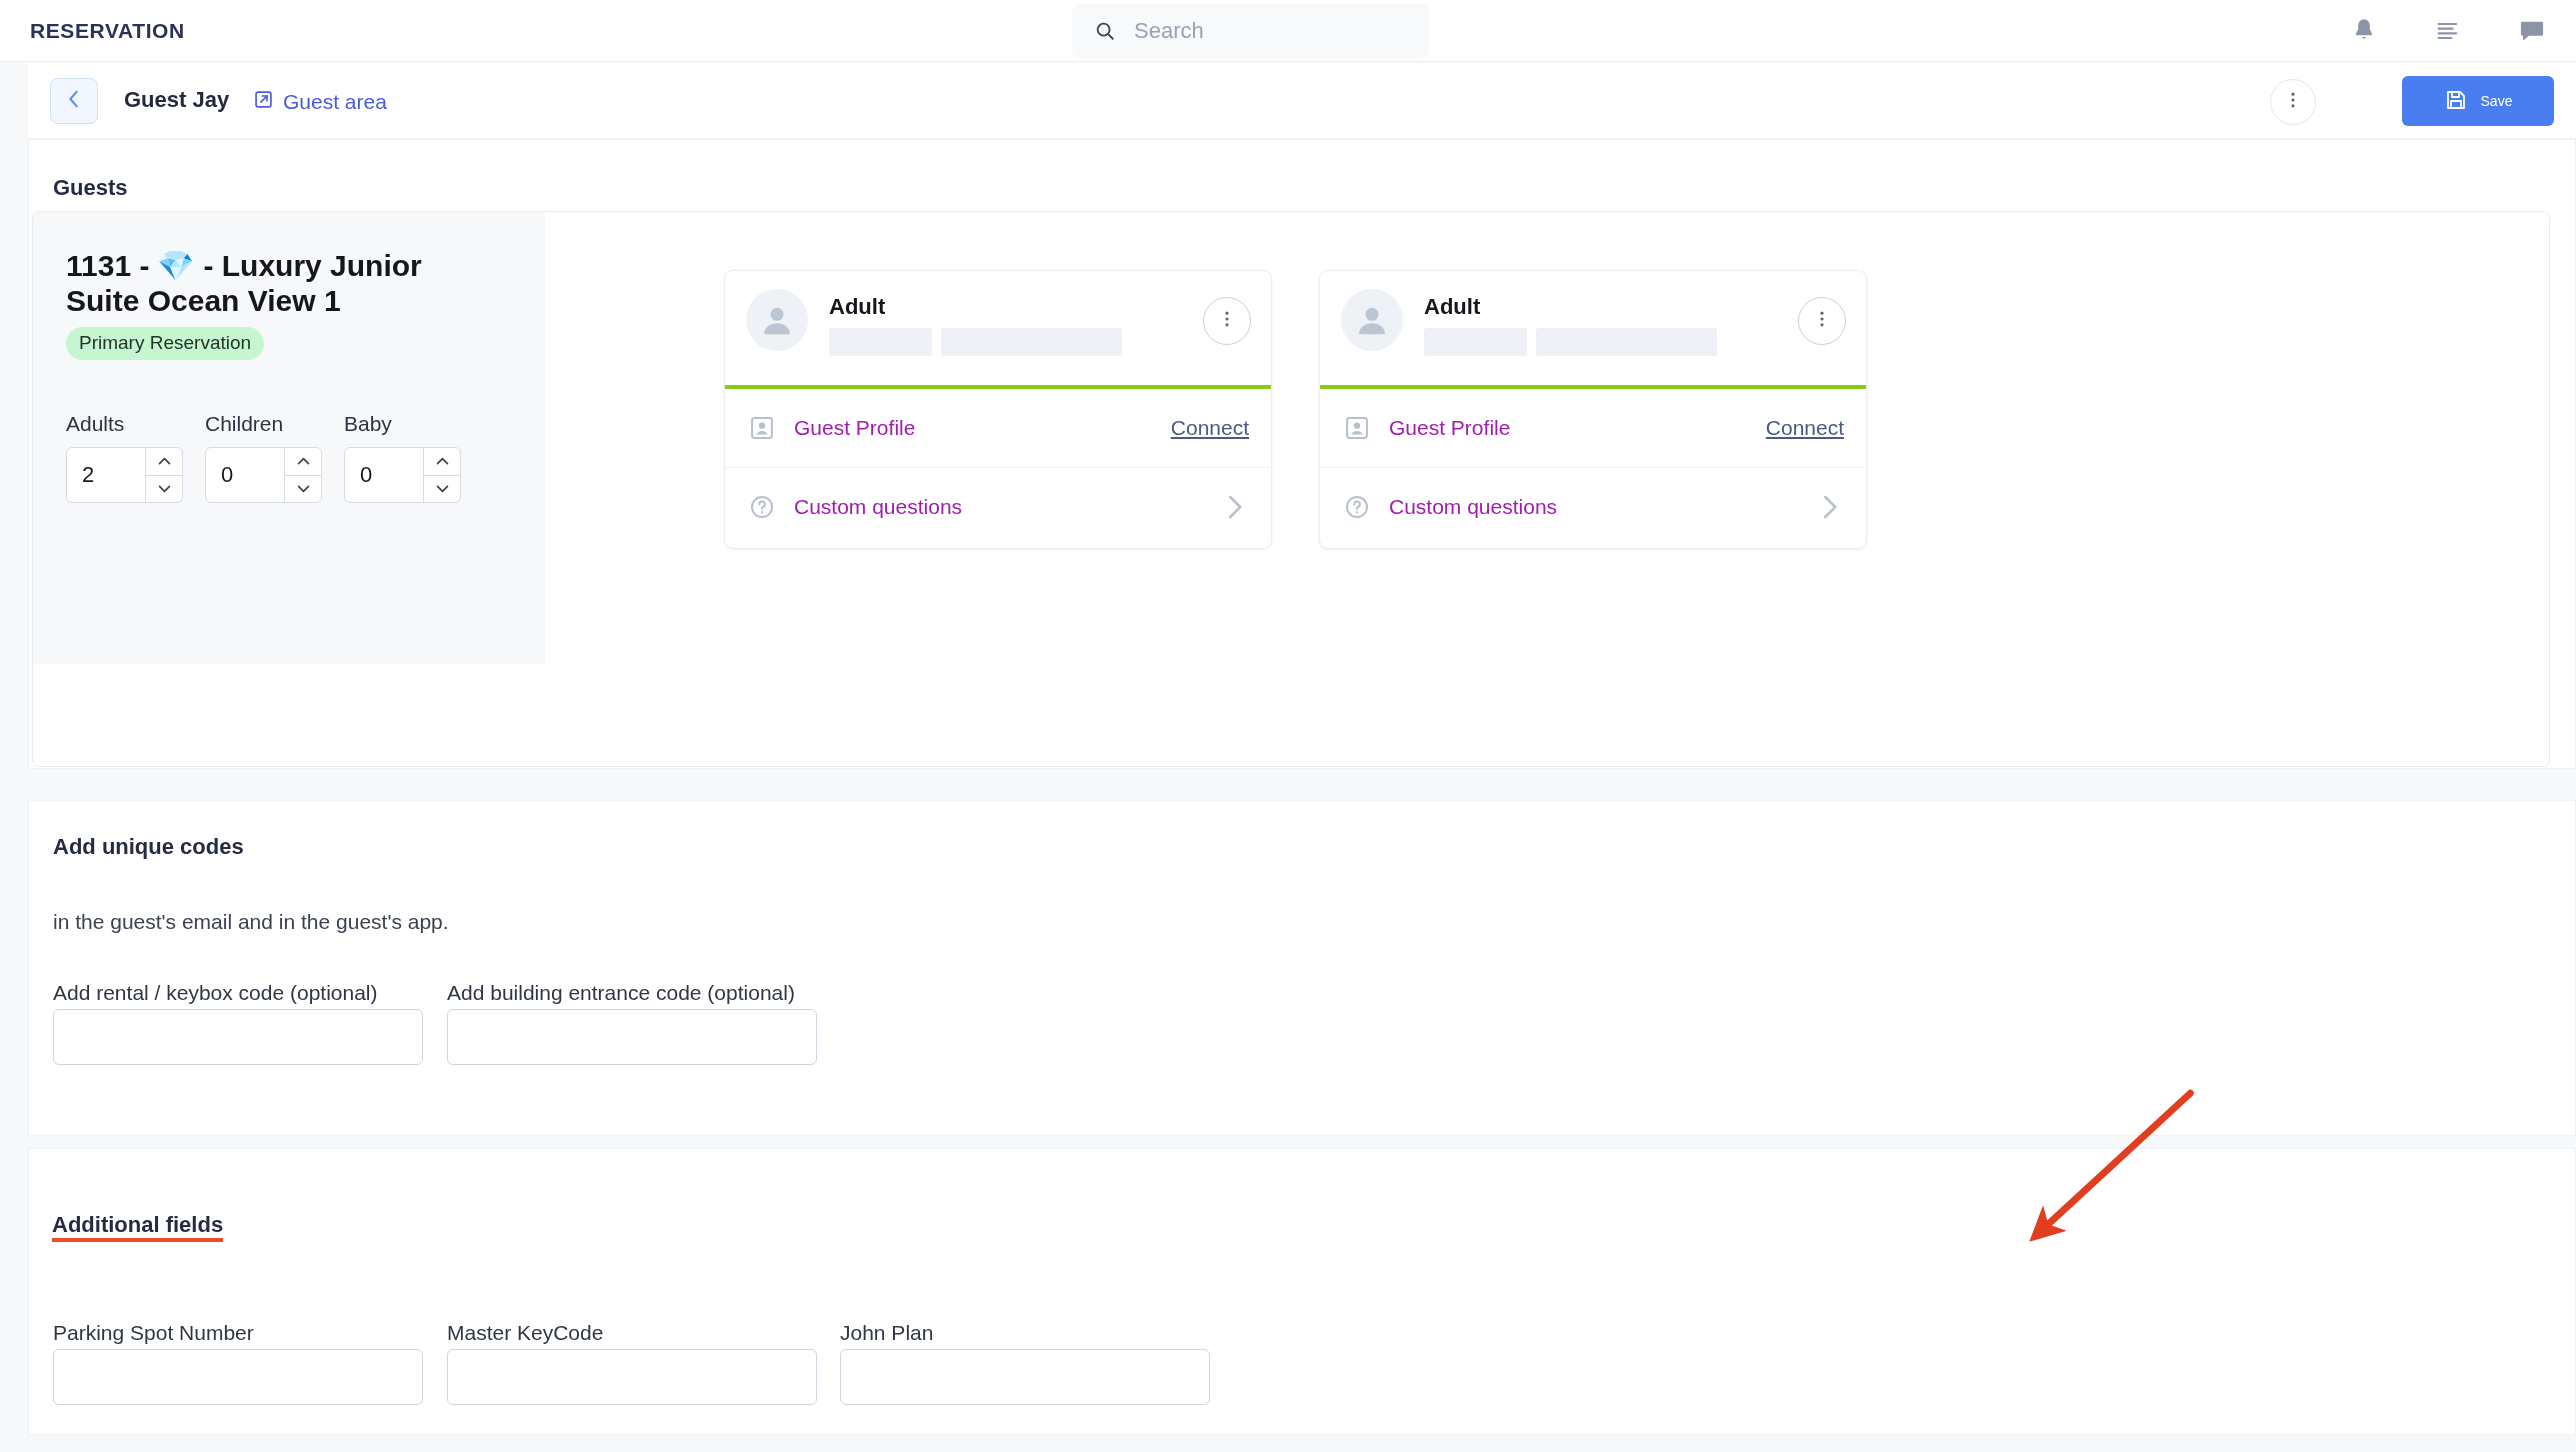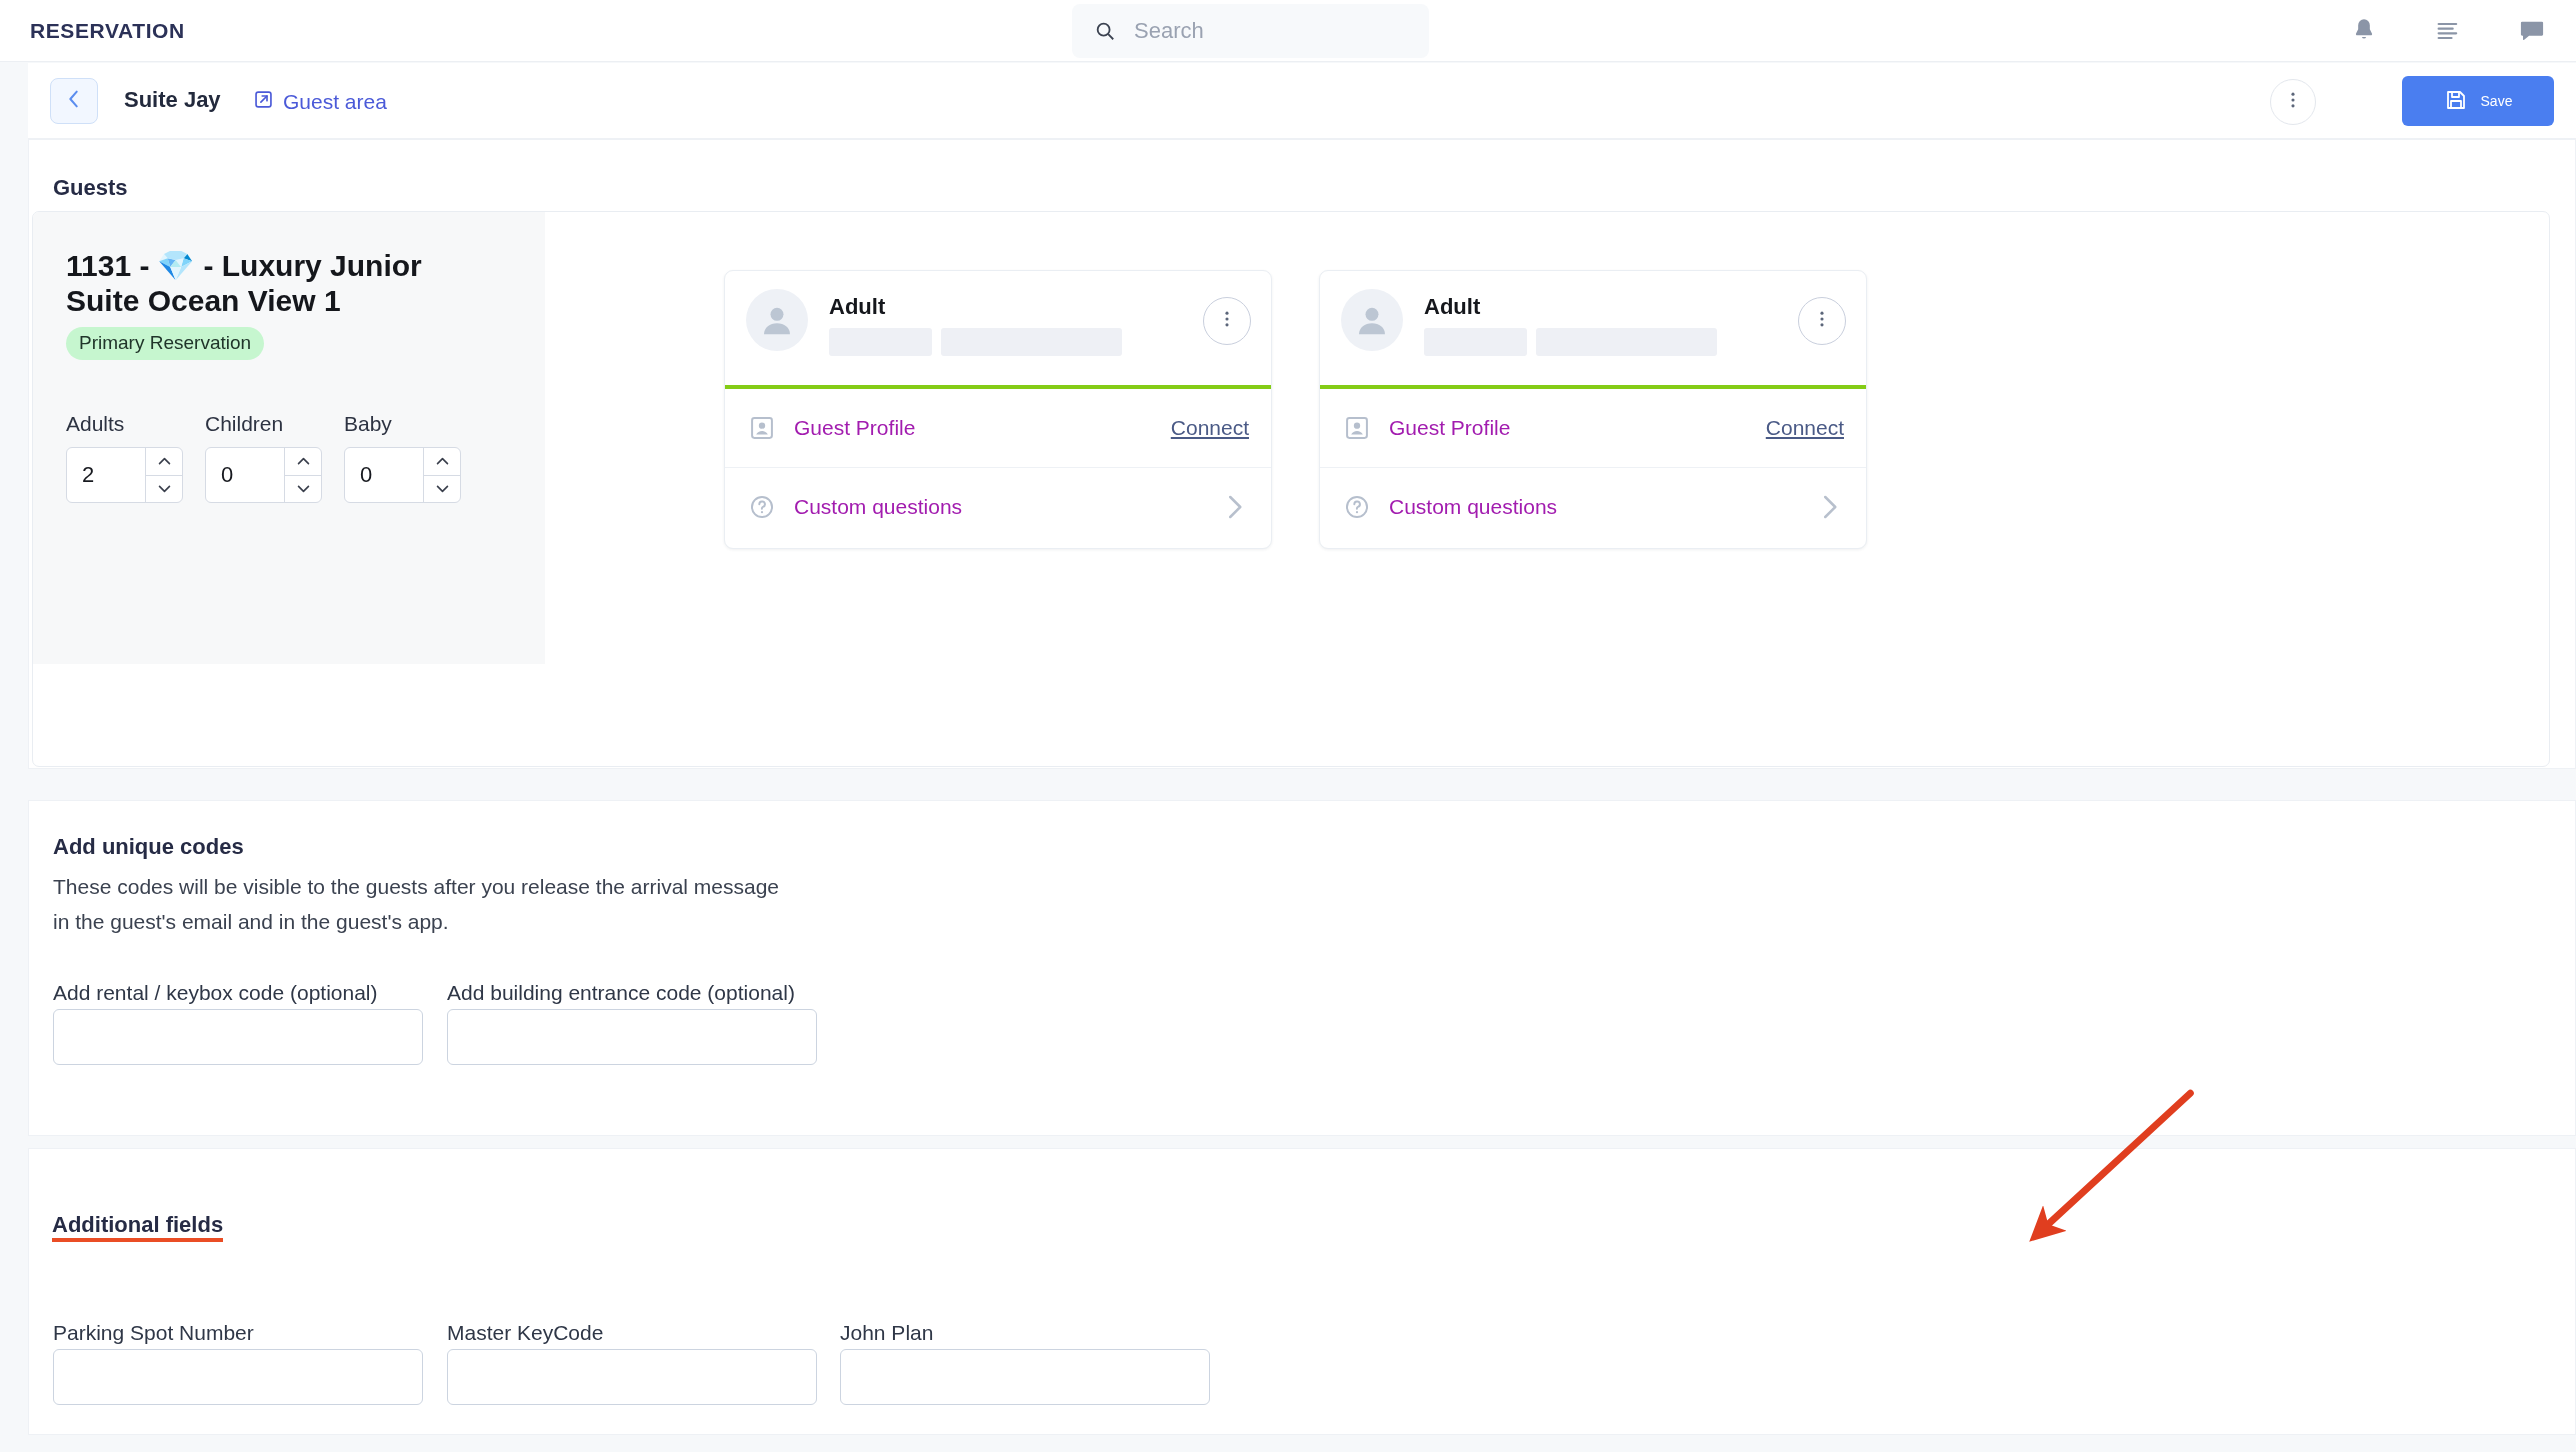--- a/index.html
+++ b/index.html
@@ -202,21 +202,21 @@
   </div>
 
   <div class="toolbar">
     <div class="backbtn">
       <span>
         <svg viewBox="0 0 24 24" width="22" height="22" fill="none" stroke="currentColor" stroke-width="2.2" stroke-linecap="round" stroke-linejoin="round">
           <polyline points="15,4 8,12 15,20"></polyline>
         </svg>
       </span>
     </div>
-    <div class="guestname">Suite Jay</div>
+    <div class="guestname">Guest Jay</div>
     <a class="guestarea" href="#">
       <span>
         <svg viewBox="0 0 24 24" width="21" height="21" fill="none" stroke="currentColor" stroke-width="1.9" stroke-linecap="round" stroke-linejoin="round">
           <rect x="3.5" y="3.5" width="17" height="17" rx="2.5"></rect>
           <line x1="9" y1="15" x2="16" y2="8"></line>
             <polyline points="10.5,8 16,8 16,13.5"></polyline>
         </svg>
       </span>
       <span>Guest area</span>
     </a>
@@ -406,21 +406,20 @@
               </svg>
           </span>
         </div>
       </div>
 
     </div>
   </div>
 
   <div class="panel" id="panel-codes">
     <div class="panel-title" style="left:24px; top:33px;">Add unique codes</div>
-    <div class="p-sub" style="left:24px; top:69px;">These codes will be visible to the guests after you release the arrival message</div>
     <div class="p-sub" style="left:24px; top:104px;">in the guest's email and in the guest's app.</div>
 
     <div class="field-label" style="left:24px; top:180px;">Add rental / keybox code (optional)</div>
     <div class="field-input" style="left:24px; top:208px; width:370px;"></div>
 
     <div class="field-label" style="left:418px; top:180px;">Add building entrance code (optional)</div>
     <div class="field-input" style="left:418px; top:208px; width:370px;"></div>
   </div>
 
   <div class="panel" id="panel-addl">

